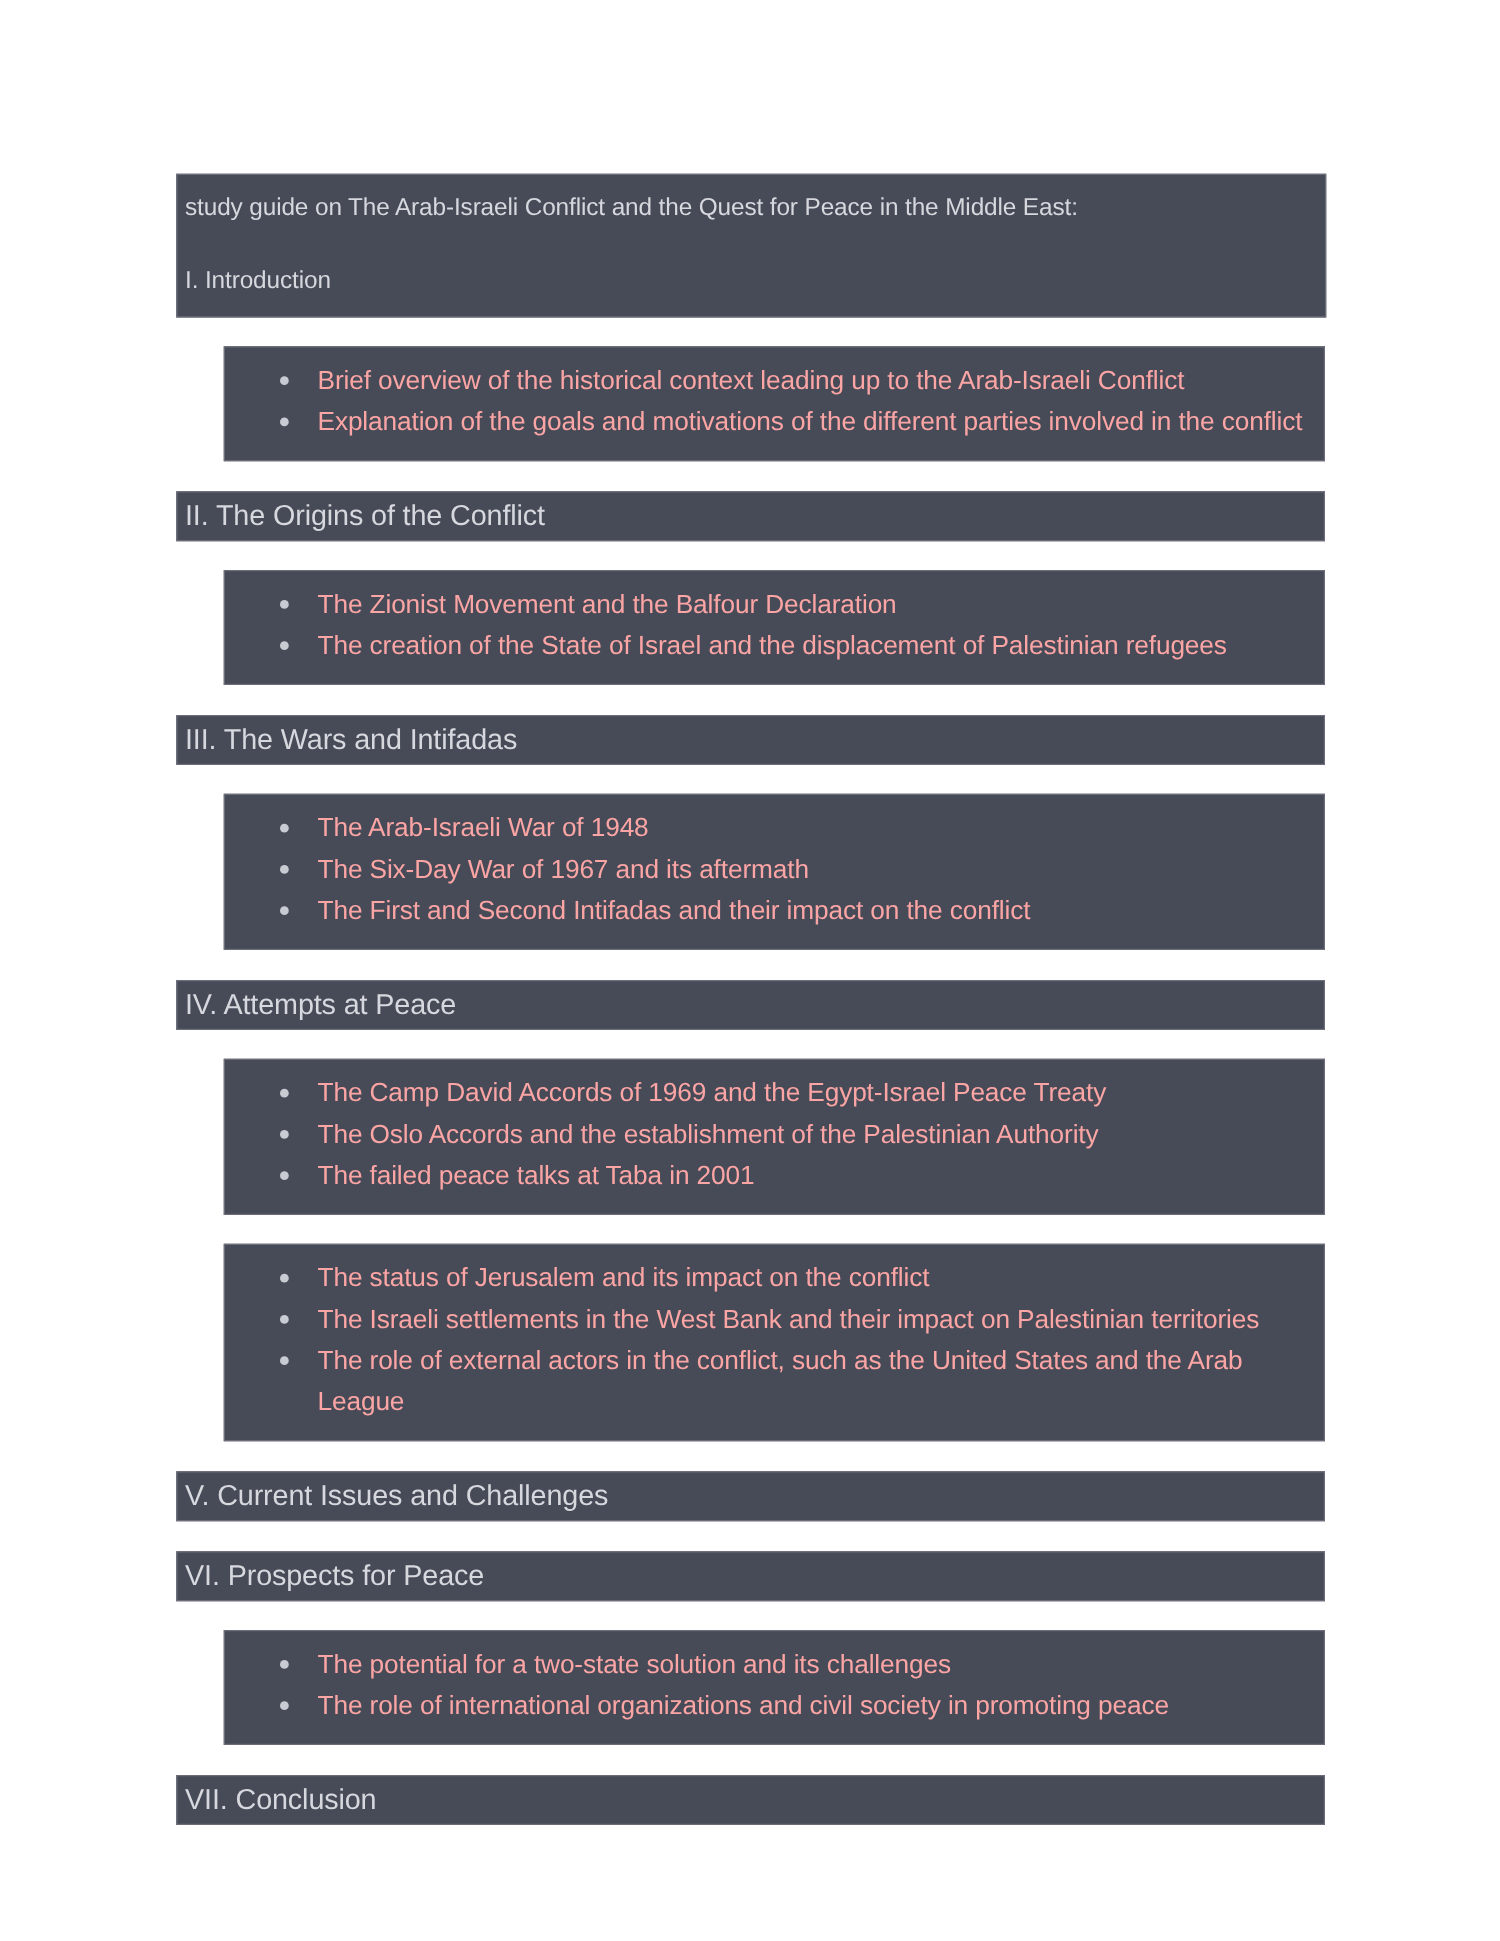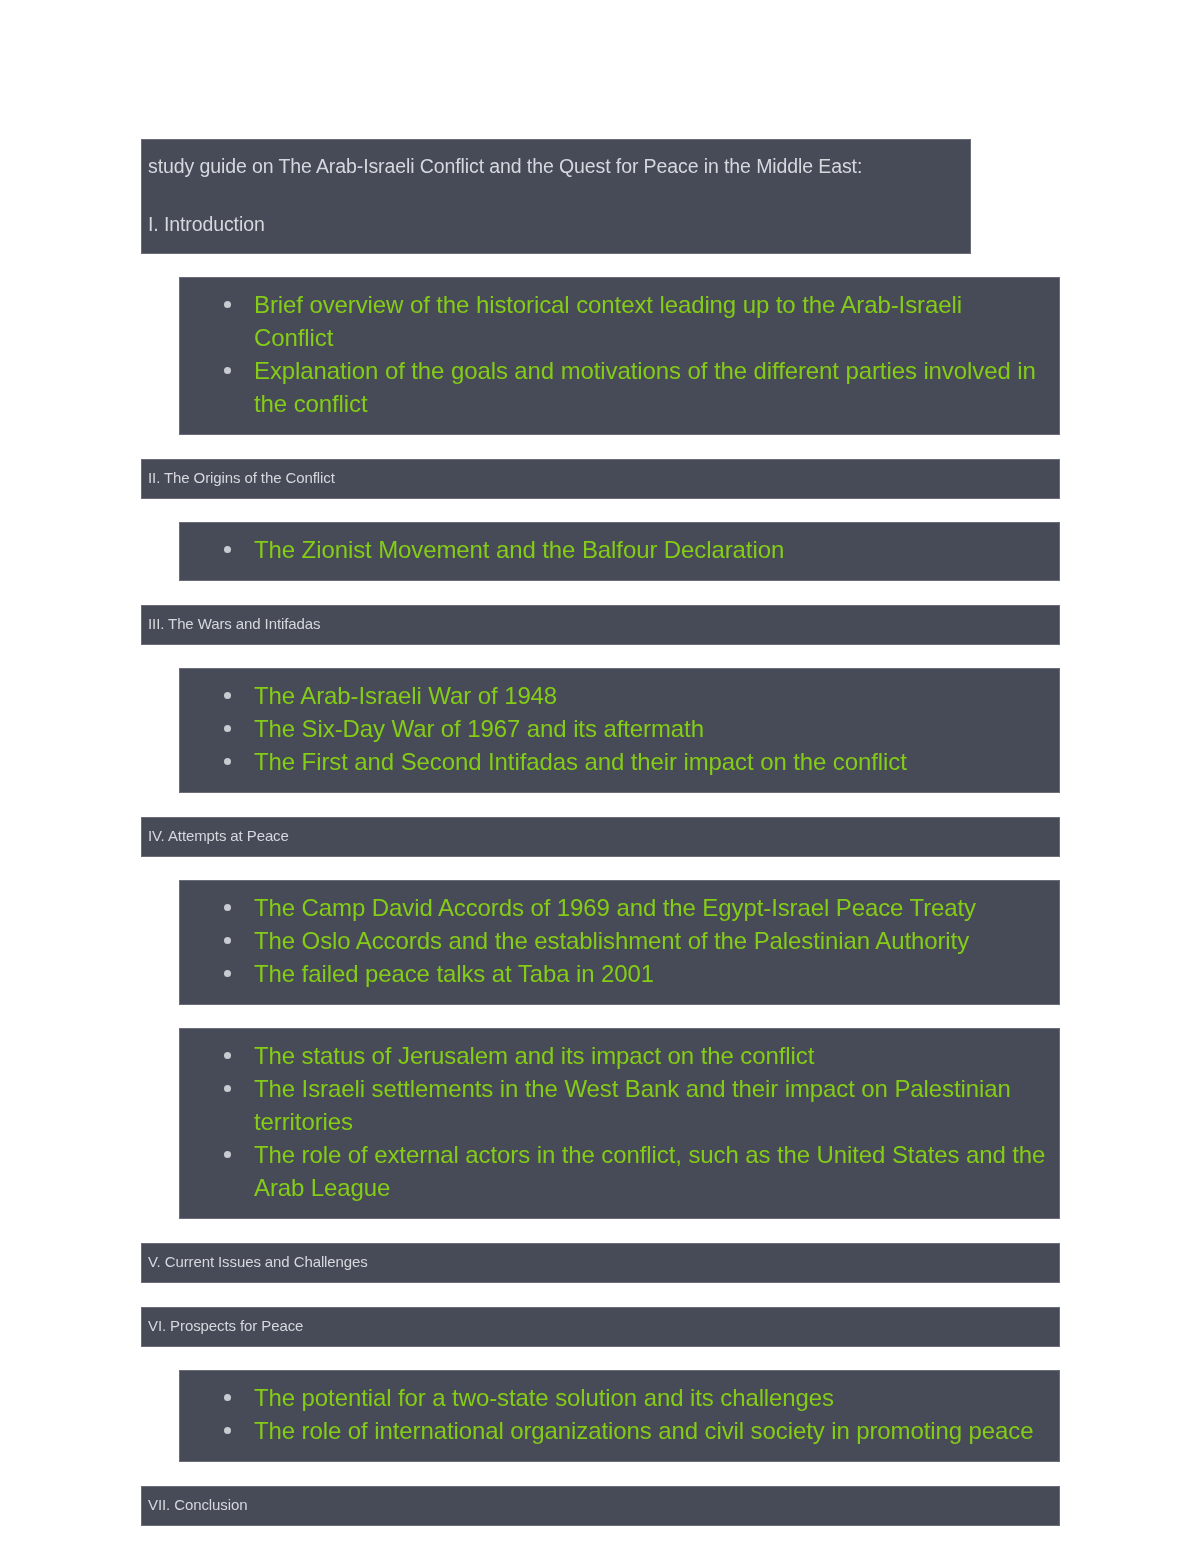--- a/index.html
+++ b/index.html
@@ -33,65 +33,65 @@
   
   .blk {
     background: #474a57;
     border: 1px solid #6b6e7a;
     box-sizing: border-box;
     color: #d6d8de;
   }
 
   
   .title-block {
-    width: 830px;
+    width: 920px;
     padding: 11px 0 14px 6px;
   }
   .title-line {
     font-size: 19.5px;
     line-height: 30px;
     letter-spacing: -0.1px;
     white-space: nowrap;
   }
   .title-gap {
     height: 28px;
   }
 
   
   .heading-block {
     width: 919px;
     padding: 4px 0 6px 6px;
     margin-top: 24px;
   }
   .heading-text {
-    font-size: 15px;
+    font-size: 23px;
     line-height: 28px;
     letter-spacing: -0.1px;
     white-space: nowrap;
   }
 
   
   .list-block {
     width: 881px;
     margin-left: 38px;
     margin-top: 23px;
     padding: 10px 12px 14px 0;
   }
   ul.bullets {
     list-style: none;
     margin: 0;
     padding: 0;
   }
   ul.bullets > li {
     position: relative;
     padding-left: 74px;
-    font-size: 24px;
+    font-size: 21px;
     line-height: 33px;
     letter-spacing: -0.1px;
-    color: #84cc16;
+    color: #fca5a5;
   }
   ul.bullets > li::before {
     content: "";
     position: absolute;
     left: 44px;
     top: 13px;
     width: 7px;
     height: 7px;
     border-radius: 50%;
     background: #c9cbd3;
@@ -117,20 +117,21 @@
         <li>Explanation of the goals and motivations of the different parties involved in the conflict</li>
       </ul>
     </div>
 
     <div class="blk heading-block">
       <div class="heading-text nowrap">II. The Origins of the Conflict</div>
     </div>
     <div class="blk list-block">
       <ul class="bullets">
         <li>The Zionist Movement and the Balfour Declaration</li>
+        <li>The creation of the State of Israel and the displacement of Palestinian refugees</li>
       </ul>
     </div>
 
     <div class="blk heading-block">
       <div class="heading-text nowrap">III. The Wars and Intifadas</div>
     </div>
     <div class="blk list-block">
       <ul class="bullets">
         <li>The Arab-Israeli War of 1948</li>
         <li>The Six-Day War of 1967 and its aftermath</li>

